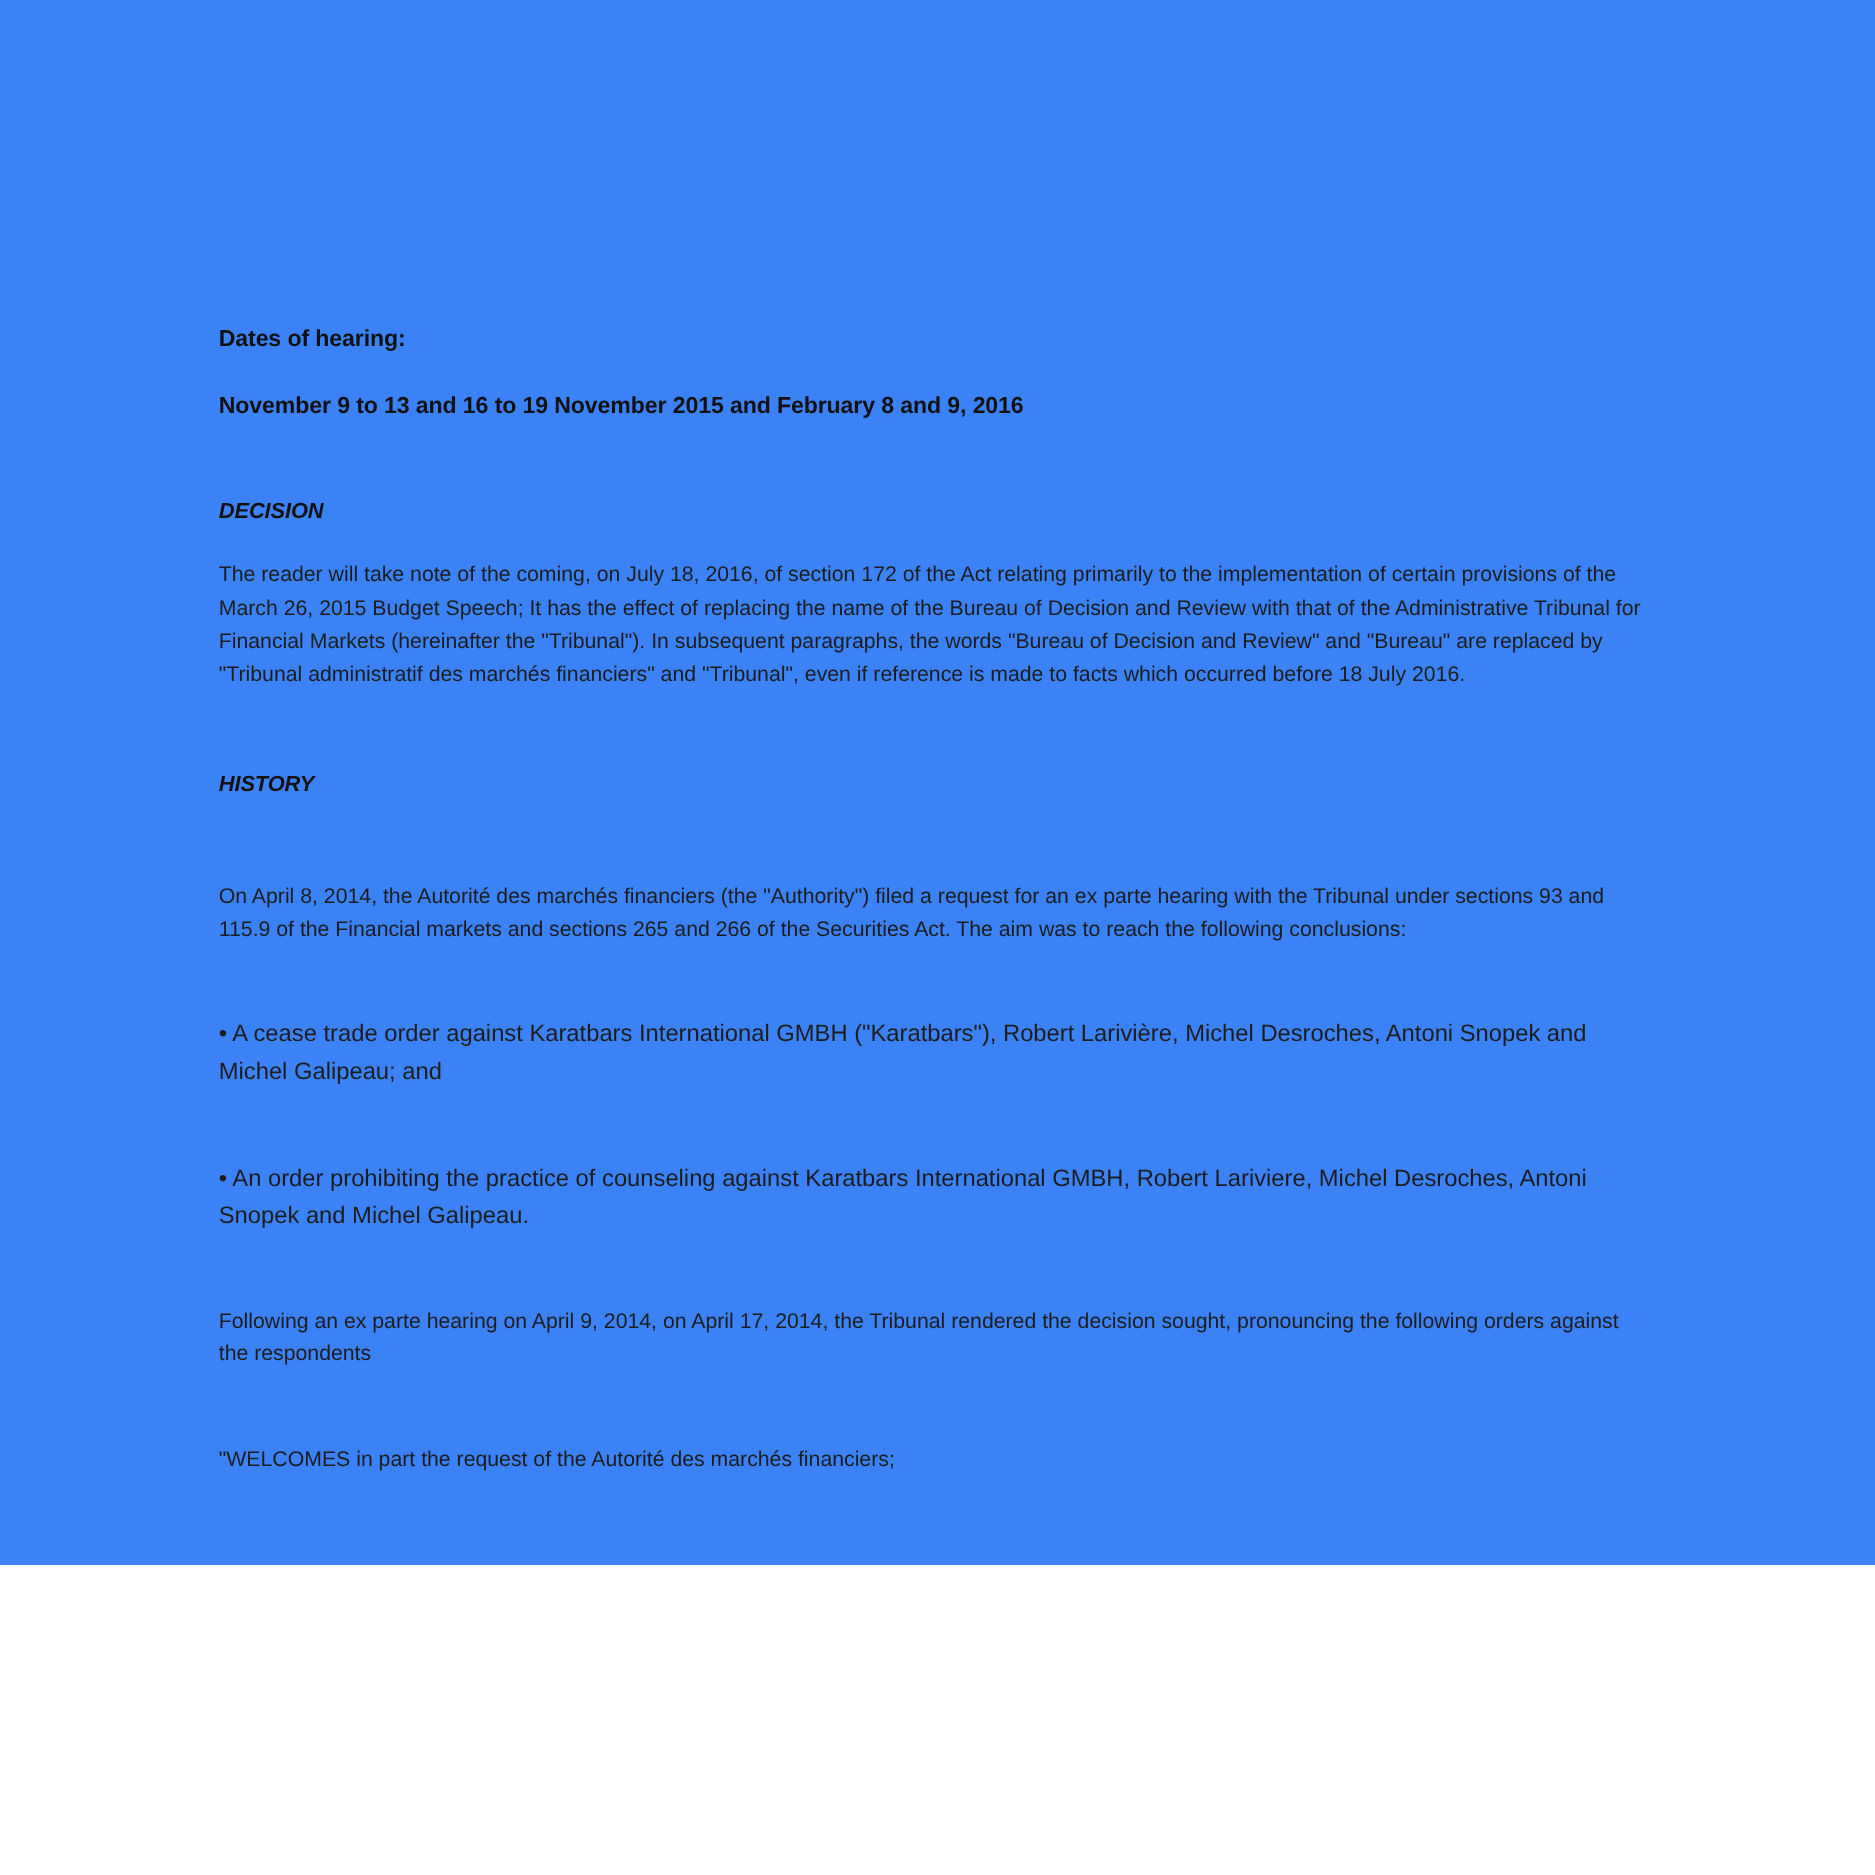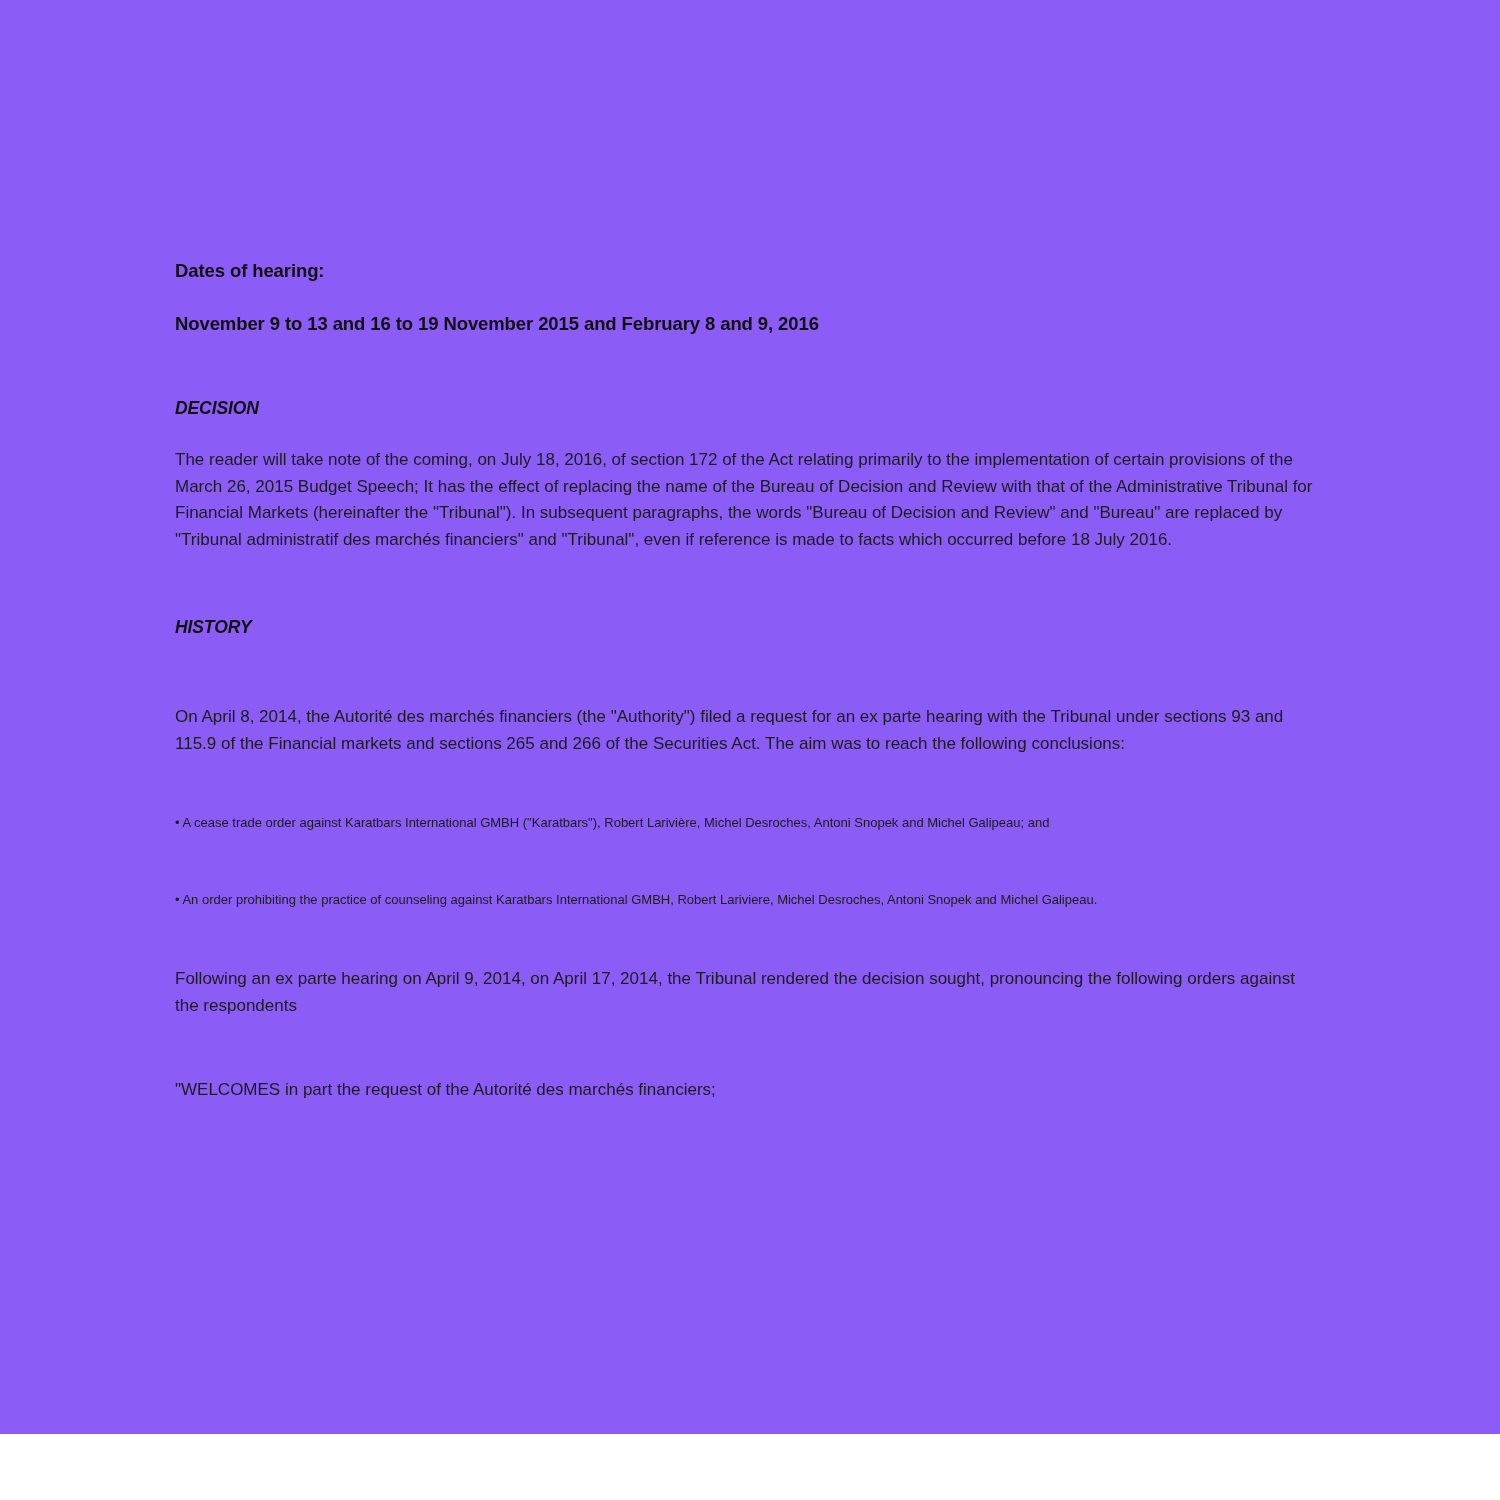--- a/index.html
+++ b/index.html
@@ -2,23 +2,23 @@
 <html><head>
 <meta charset="utf-8">
 <style>
   html, body {
     margin: 0;
     padding: 0;
     background: #ffffff;
   }
   .page {
     width: 1500px;
-    height: 1434px;
+    height: 1252px;
     position: relative;
-    background: #8b5cf6;
+    background: #3b82f6;
     font-family: "Liberation Sans", sans-serif;
     color: #181818;
     box-sizing: border-box;
     overflow: hidden;
   }
   .content {
     position: absolute;
     left: 175px;
     top: 258px;
     width: 1140px;
@@ -44,21 +44,21 @@
   .sp-2 { height: 58px; }
   .sp-3 { height: 26px; }
   .sp-4 { height: 62px; }
   .sp-5 { height: 64px; }
   .sp-6 { height: 56px; }
   .sp-7 { height: 56px; }
   .sp-8 { height: 56px; }
   .sp-9 { height: 58px; }
   .sp-10 { height: 58px; }
   .bullet-para {
-    font-size: 13px;
+    font-size: 19px;
     line-height: 1.56;
     color: #1c1c1c;
   }
 </style>
 </head>
 <body>
 
 <div class="page">
   <div class="content">
 

